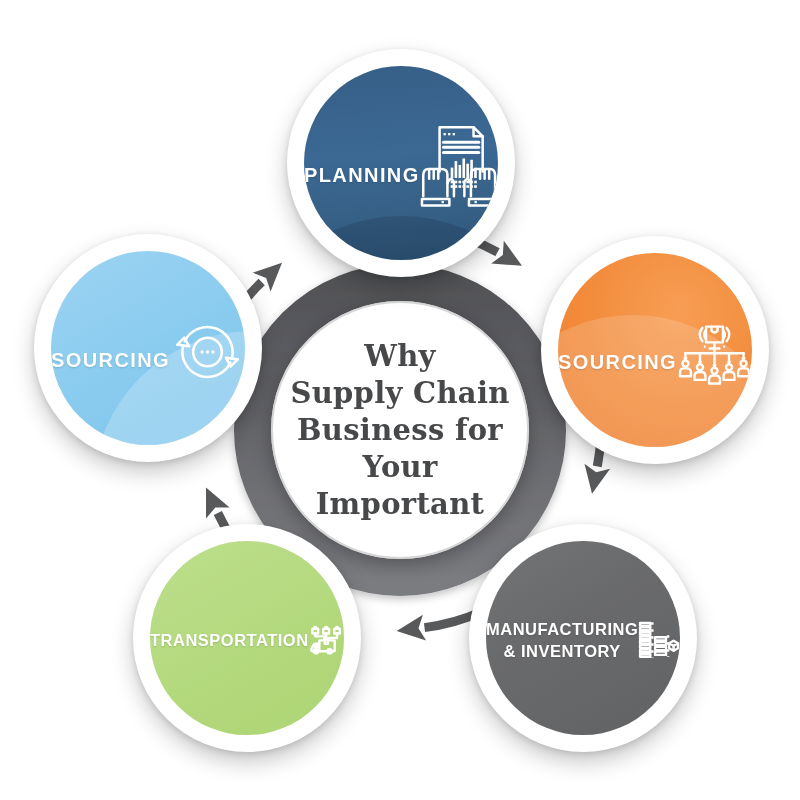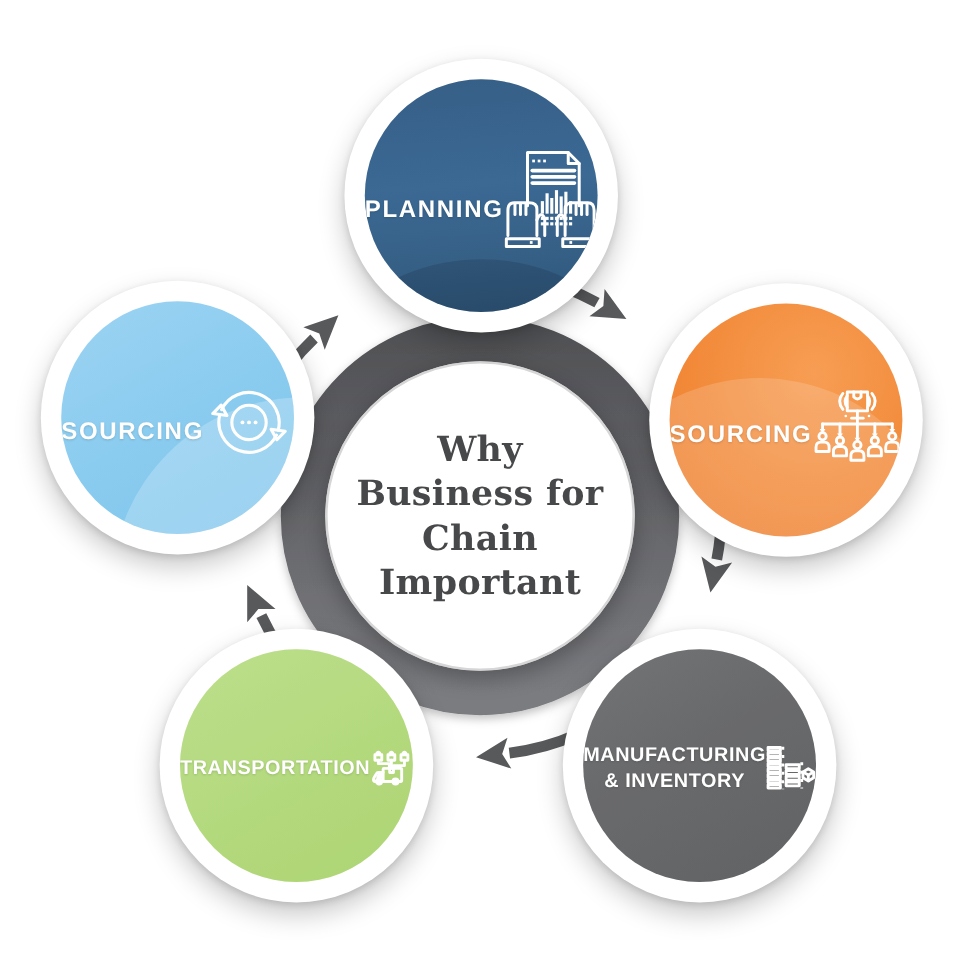--- a/index.html
+++ b/index.html
@@ -102,22 +102,23 @@
       </g>
       <g>
         <path d="M225.1,329.1 A201,201 0 0 1 261.7,282.1" fill="none"></path>
         <polygon points="282.0,262.8 270.6,291.5 266.1,278.0 252.8,272.7" stroke="none"></polygon>
       </g>
     </g>
   </svg>
 
   <div class="center-circle">
     <div class="center-line">Why</div>
+    <div class="center-line">Supply Chain</div>
     <div class="center-line">Business for</div>
-    <div class="center-line">Chain</div>
+    <div class="center-line">Your</div>
     <div class="center-line">Important</div>
   </div>
 
   <div class="node node-planning">
     <div class="face face-planning">
       <div class="node-label label-lg">PLANNING</div>
       <svg class="icon" width="112" height="118" viewBox="0 0 120 128" style="margin-top:4px" fill="none" stroke="#ffffff" stroke-width="2.5" stroke-linecap="round" stroke-linejoin="round">
         <path d="M30,74 V6 H82 L96,20 V74"></path>
         <path d="M82,6 V20 H96"></path>
         <g fill="#ffffff" stroke="none">

